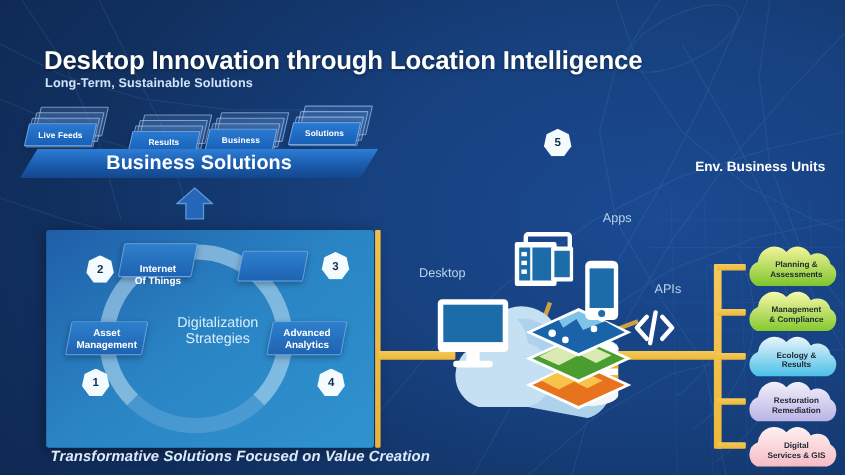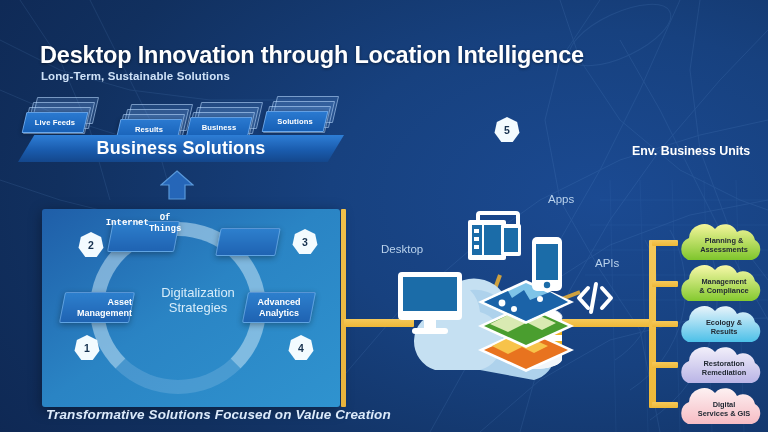--- a/index.html
+++ b/index.html
@@ -160,28 +160,28 @@
   <div class="panel"></div>
   <div class="panelEdge"></div>
   <div class="ring"></div>
 
   <div class="centerTxt">
     <div>Digitalization</div>
     <div>Strategies</div>
   </div>
 
   <div class="nodeBox" style="left:62px;top:292px;width:70px;height:31px;"></div>
-  <div class="nodeTxt" style="left:62px;top:292px;width:70px;height:31px;flex-direction:column;align-items:flex-end;">
+  <div class="nodeTxt" style="left:62px;top:292px;width:70px;height:31px;flex-direction:column;">
     <span>Asset</span>
     <span>Management</span>
   </div>
   <div class="badge" style="left:74px;top:335px;">1</div>
 
   <div class="nodeBox" style="left:110px;top:221px;width:67px;height:31px;"></div>
-  <div class="nodeTxt" style="left:110px;top:208px;width:67px;height:31px;flex-direction:row;font-family:Liberation Mono, monospace;">
+  <div class="nodeTxt" style="left:110px;top:234px;width:67px;height:31px;flex-direction:column;">
     <span>Internet</span>
     <span>Of Things</span>
   </div>
   <div class="badge" style="left:78px;top:232px;">2</div>
 
   <div class="nodeBox" style="left:218px;top:228px;width:60px;height:28px;"></div>
   <div class="badge" style="left:292px;top:229px;">3</div>
 
   <div class="nodeBox" style="left:245px;top:292px;width:68px;height:31px;"></div>
   <div class="nodeTxt" style="left:245px;top:292px;width:68px;height:31px;flex-direction:column;">

